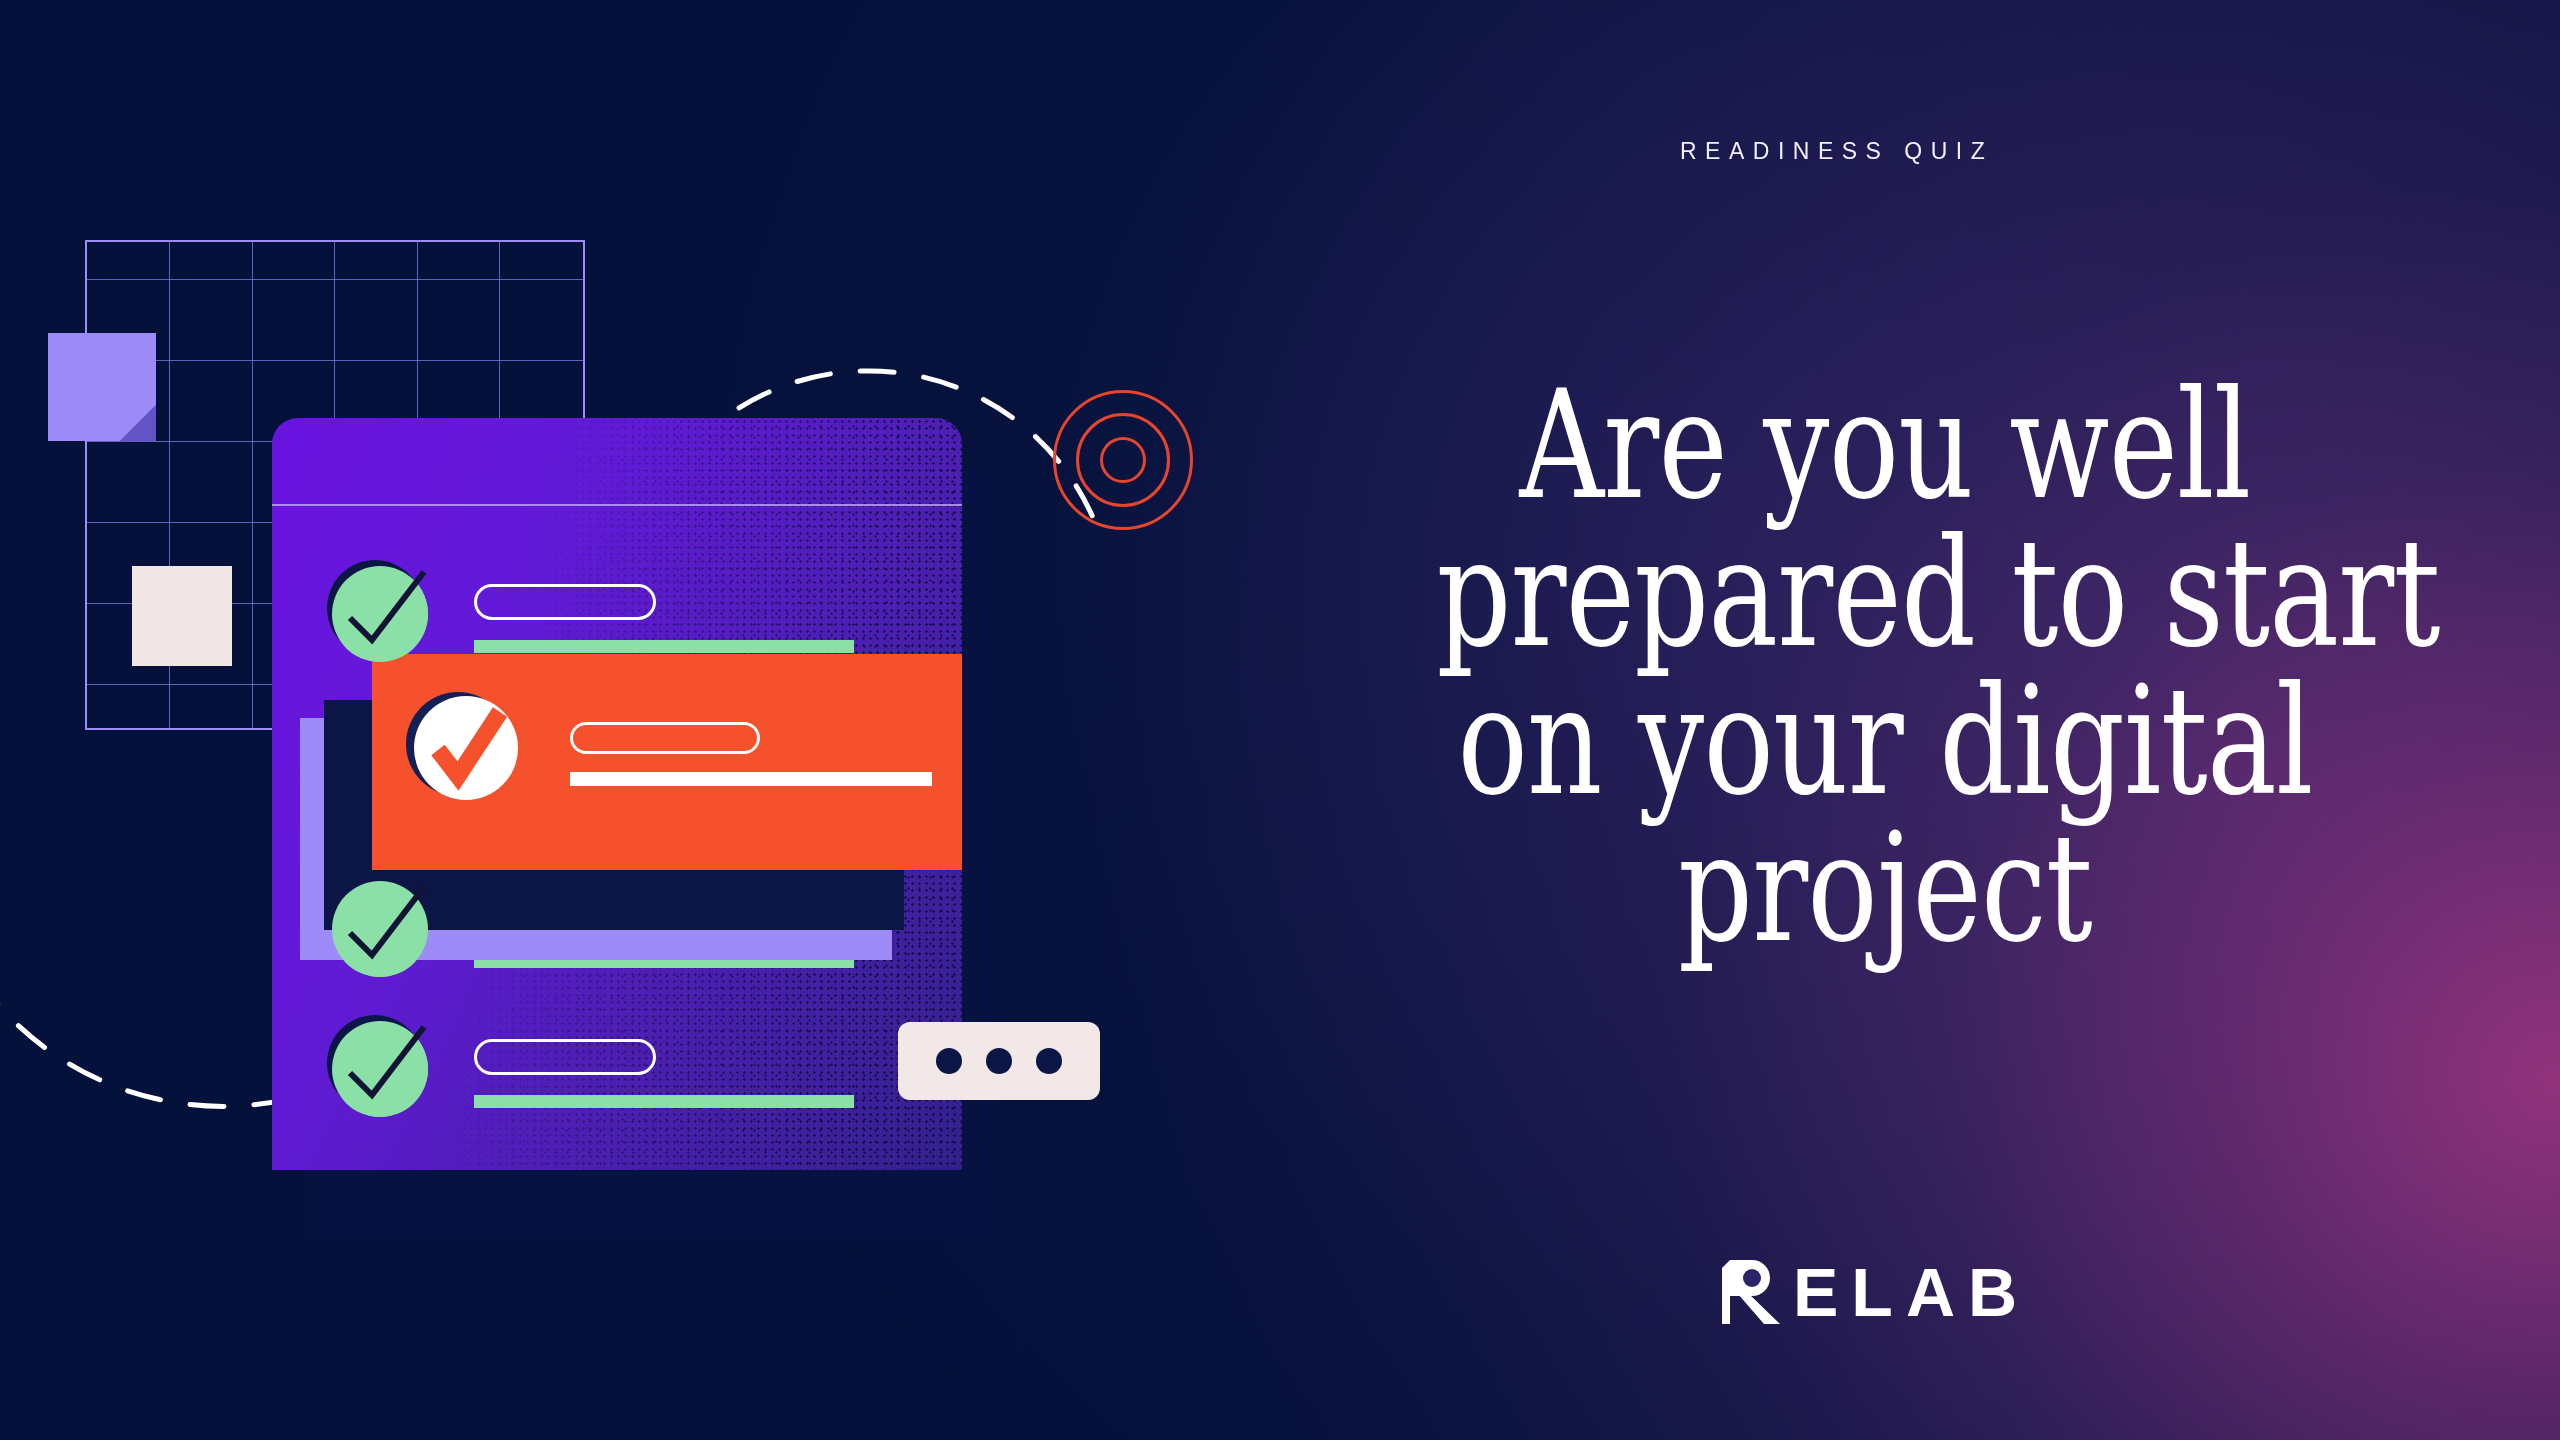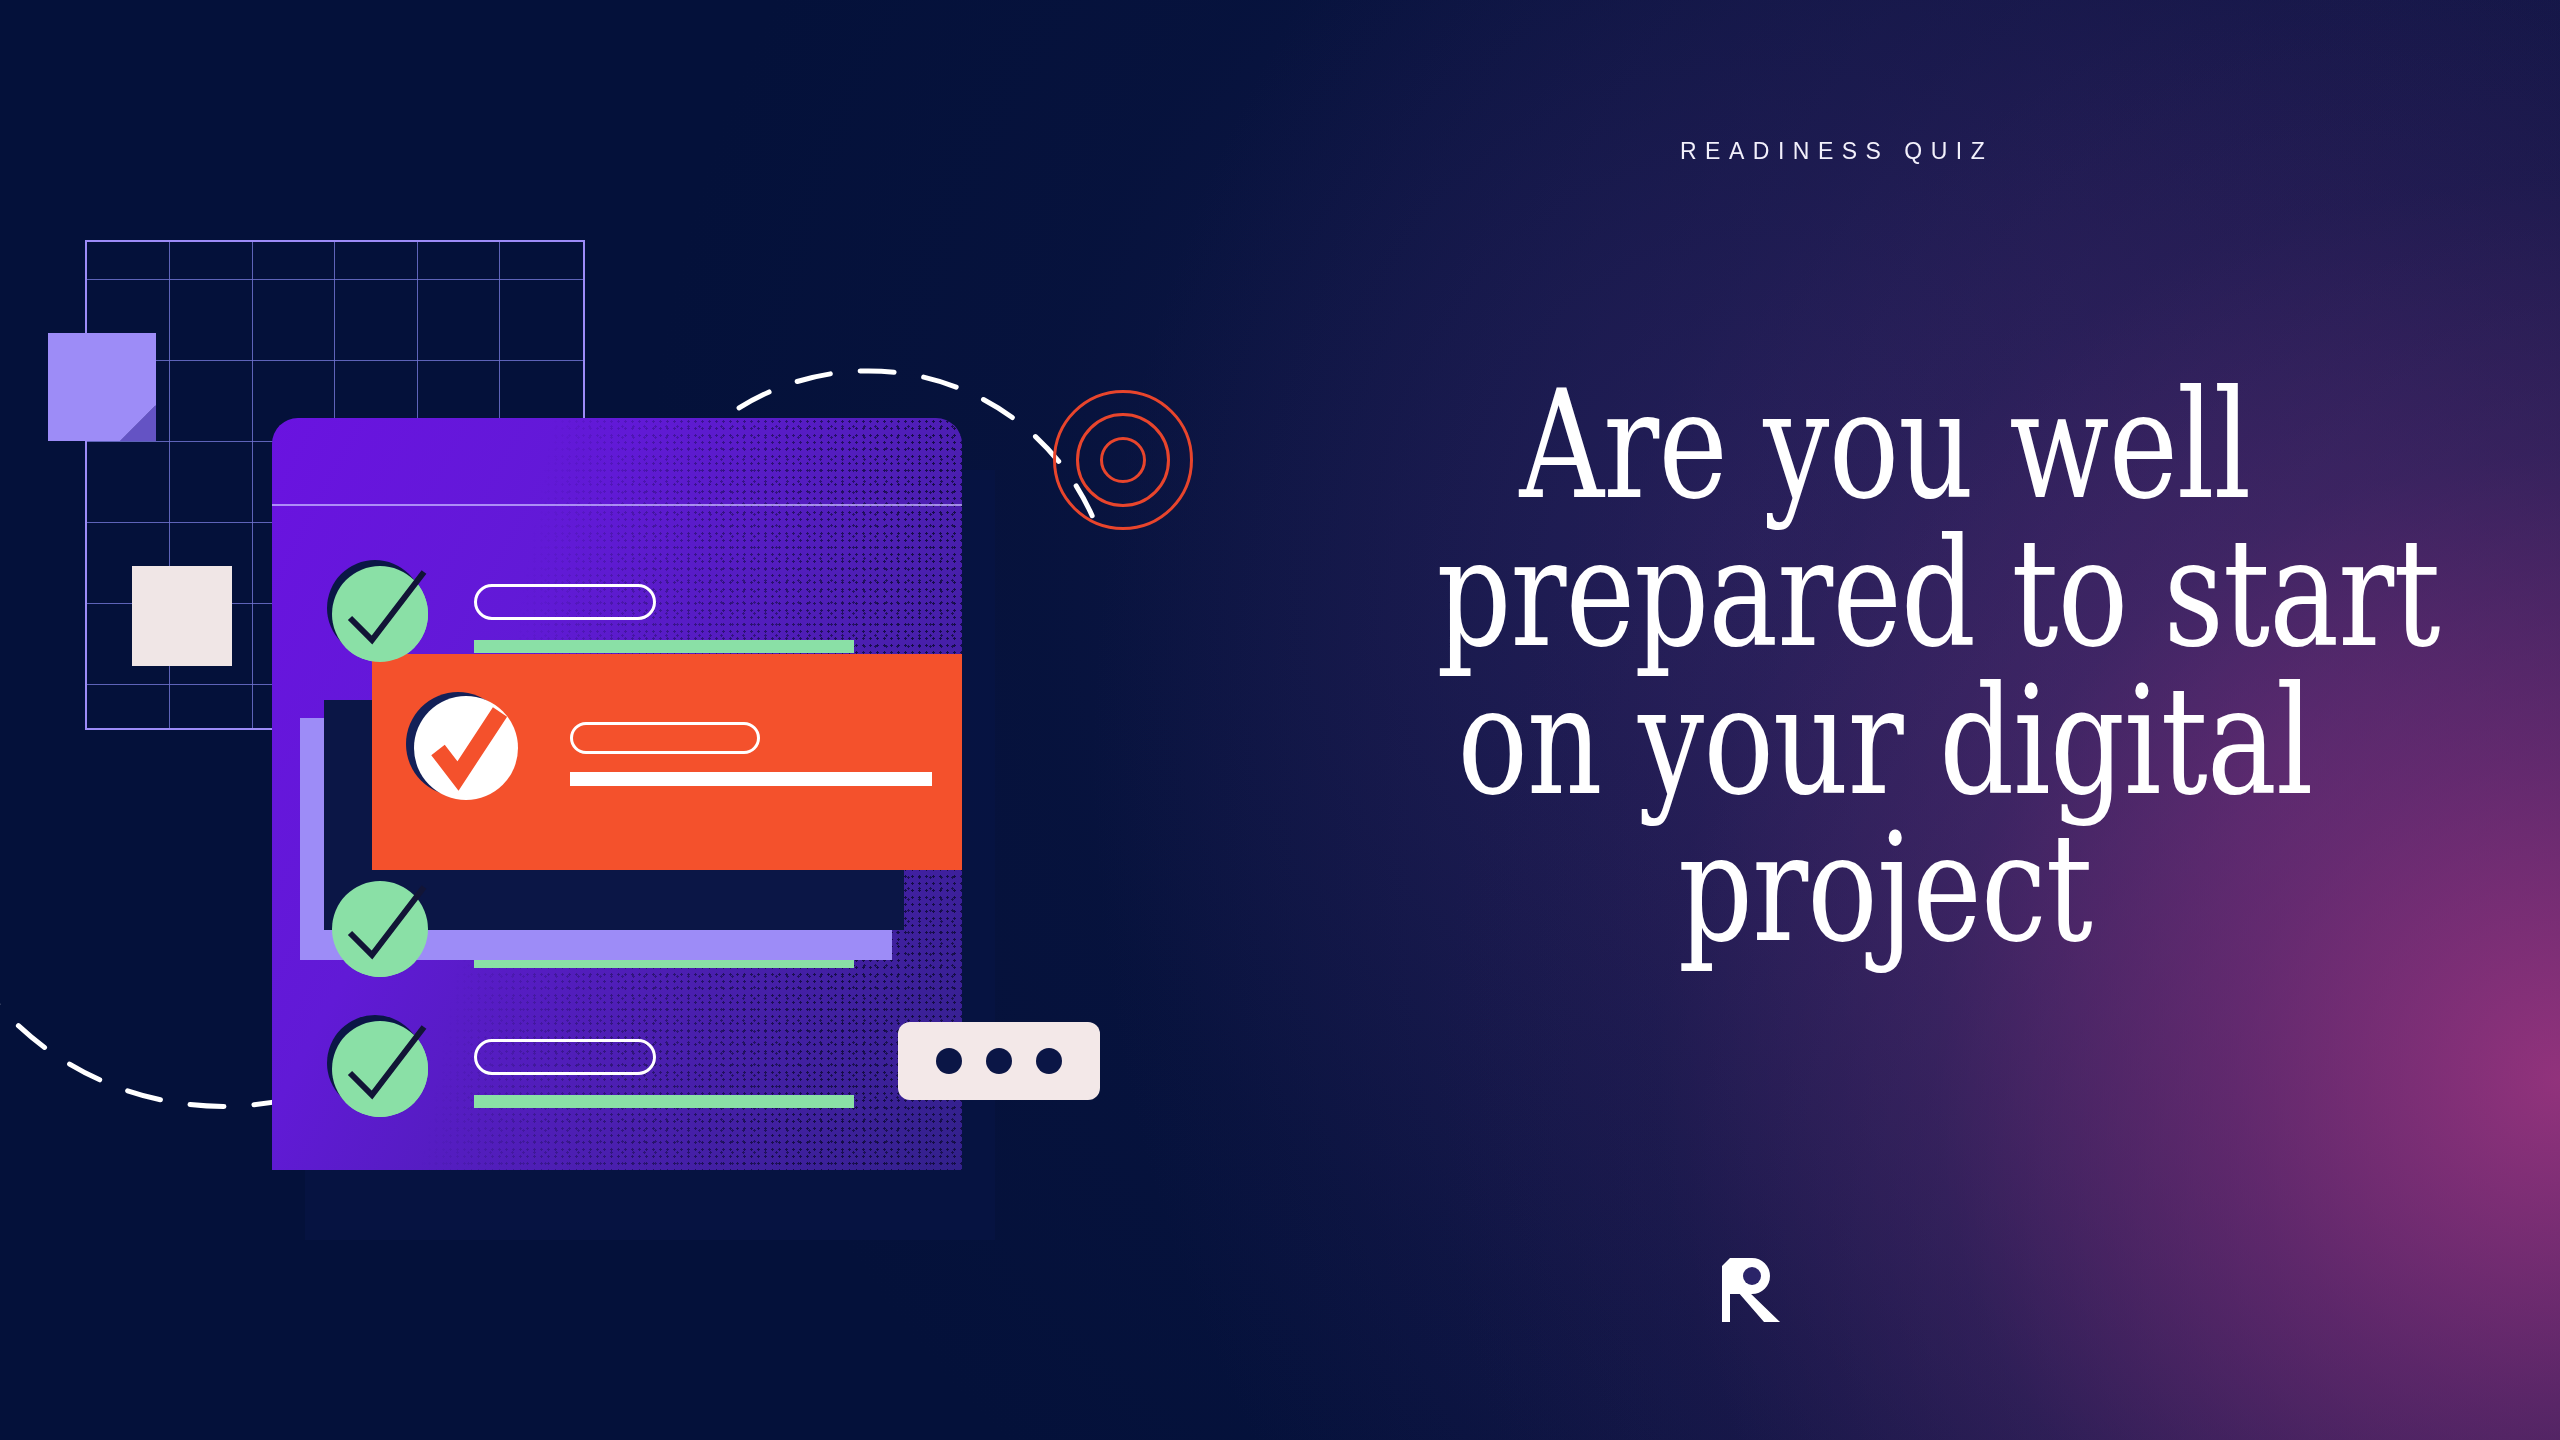--- a/index.html
+++ b/index.html
@@ -322,14 +322,15 @@
 <div id="logo">
   <div class="wordmark">
     <span class="r-glyph">
       <svg viewBox="0 0 58 64">
         <path fill="#ffffff" d="M0 8 L8 0 L8 64 L0 64 Z
              M8 0 L30 0 A18 18 0 0 1 30 36 L8 36 Z
              M27 34 L58 64 L42 64 L16 34 Z"></path>
         <circle cx="30" cy="18" r="9" fill="#2b2469"></circle>
       </svg>
     </span>
+    <span class="rest">ELAB</span>
   </div>
 </div>
 
 </body></html>

